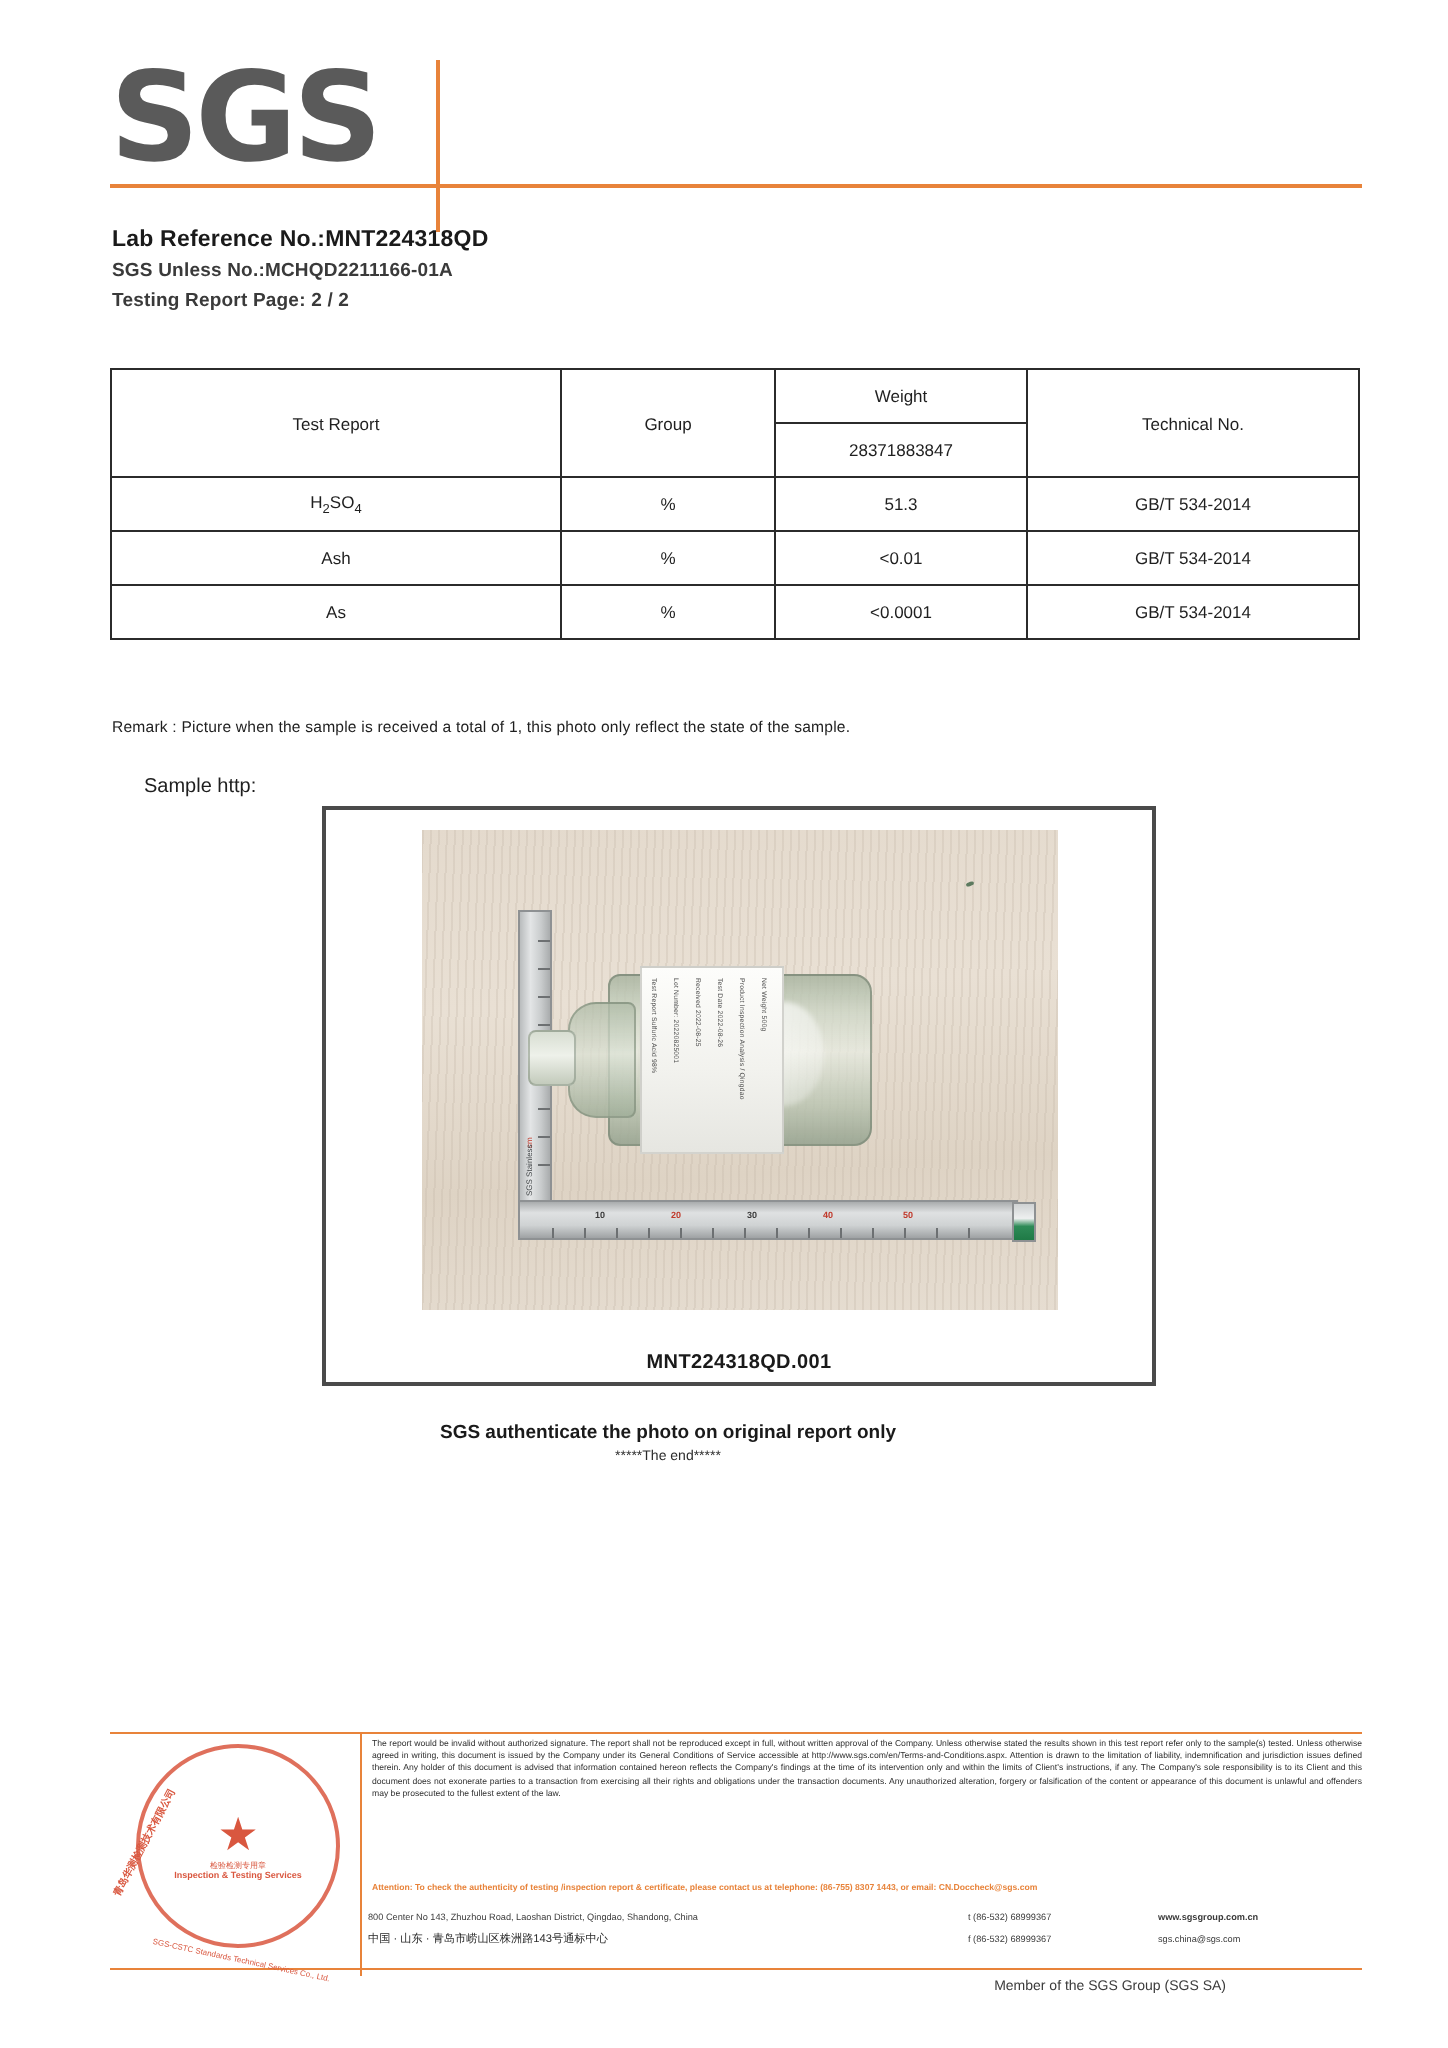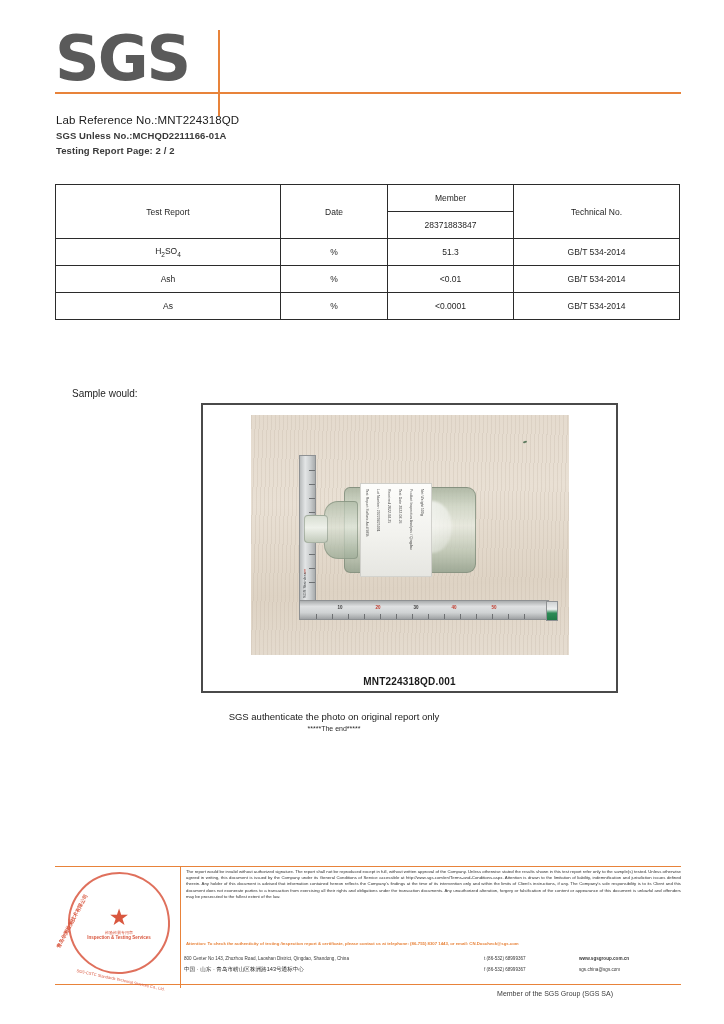--- a/index.html
+++ b/index.html
@@ -37,21 +37,21 @@
   }
   .logo-hrule {
     position: absolute; left: 55px; top: 92px;
     width: 626px; height: 1.5px;
     background: #e8833a;
   }
 
   
   .ref-block { position: absolute; left: 56px; top: 114px; }
   .ref-main {
-    font-size: 11.5px; font-weight: 400; color: #1a1a1a;
+    font-size: 11.5px; font-weight: 700; color: #1a1a1a;
     letter-spacing: .1px; margin-bottom: 4px;
   }
   .ref-sub {
     font-size: 9.5px; font-weight: 700; color: #3a3a3a;
     letter-spacing: .1px; margin-bottom: 4px;
   }
 
   
   .results-table {
     position: absolute; left: 55px; top: 184px;
@@ -87,21 +87,20 @@
     font-size: 10px; color: #1f1f1f; font-weight: 400;
   }
 
   
   .photo-frame {
     position: absolute; left: 161px; top: 403px;
     width: 417px; height: 290px;
     border: 2.5px solid #4a4a4a;
     background: #ffffff;
     padding: 10px 10px 0 10px;
-    margin-left: 40px;
   }
   .photo-inner {
     position: relative;
     width: 100%; height: 248px;
     display: flex; align-items: flex-start; justify-content: center;
   }
   .photo {
     position: relative;
     width: 318px; height: 240px;
     background:
@@ -211,21 +210,21 @@
     position: absolute; left: 0; right: 0; bottom: 4px;
     text-align: center;
     font-size: 10px; font-weight: 700; color: #1a1a1a;
     letter-spacing: .2px;
   }
 
   
   .auth-line {
     position: absolute; left: 0; right: 0; top: 711px;
     text-align: center;
-    font-size: 9.5px; font-weight: 400; color: #1a1a1a;
+    font-size: 9.5px; font-weight: 700; color: #1a1a1a;
   }
   .end-line {
     position: absolute; left: 0; right: 0; top: 725px;
     text-align: center;
     font-size: 7px; color: #2a2a2a;
   }
 
   
   .footer-rule-top {
     position: absolute; left: 55px; top: 866px;
@@ -333,22 +332,22 @@
   <div class="ref-block">
     <div class="ref-main">Lab Reference No.:MNT224318QD</div>
     <div class="ref-sub">SGS Unless No.:MCHQD2211166-01A</div>
     <div class="ref-sub">Testing Report Page: 2 / 2</div>
   </div>
 
   <table class="results-table">
     <tbody>
         <tr>
       <th class="col-item h-tall" rowspan="2">Test Report</th>
-      <th class="col-unit h-tall" rowspan="2">Date</th>
-      <th class="col-res">Member</th>
+      <th class="col-unit h-tall" rowspan="2">Group</th>
+      <th class="col-res">Weight</th>
       <th class="col-std h-tall" rowspan="2">Technical No.</th>
     </tr>
     <tr>
       <th class="col-res">28371883847</th>
     </tr>
     <tr>
       <td><span>H</span><span class="sub">2</span><span>SO</span><span class="sub">4</span></td>
       <td>%</td>
       <td>51.3</td>
       <td>GB/T 534-2014</td>
@@ -361,21 +360,22 @@
     </tr>
     <tr>
       <td>As</td>
       <td>%</td>
       <td>&lt;0.0001</td>
       <td>GB/T 534-2014</td>
     </tr>
   </tbody>
     </table>
 
-  <div class="sample-photo-label">Sample would:</div>
+  <div class="remark">Remark :  Picture when the sample is received a total of 1, this photo only reflect the state of the sample.</div>
+  <div class="sample-photo-label">Sample http:</div>
 
   <div class="photo-frame">
     <div class="photo-inner">
       <div class="photo">
 
         <div class="ruler-v">
           <div class="tick" style="top:14px"></div>
           <div class="tick" style="top:28px"></div>
           <div class="tick" style="top:42px"></div>
           <div class="tick" style="top:56px"></div>

